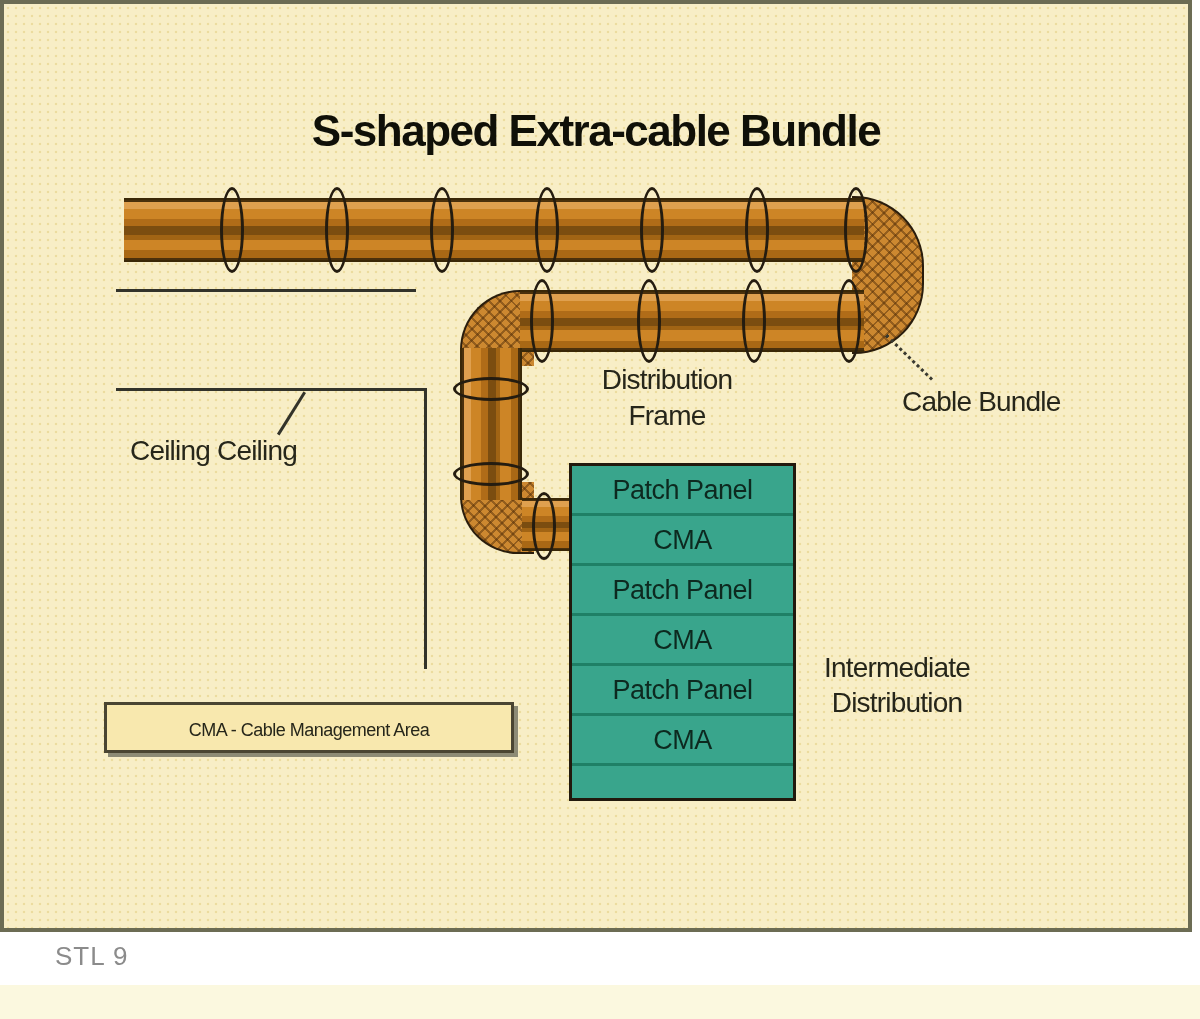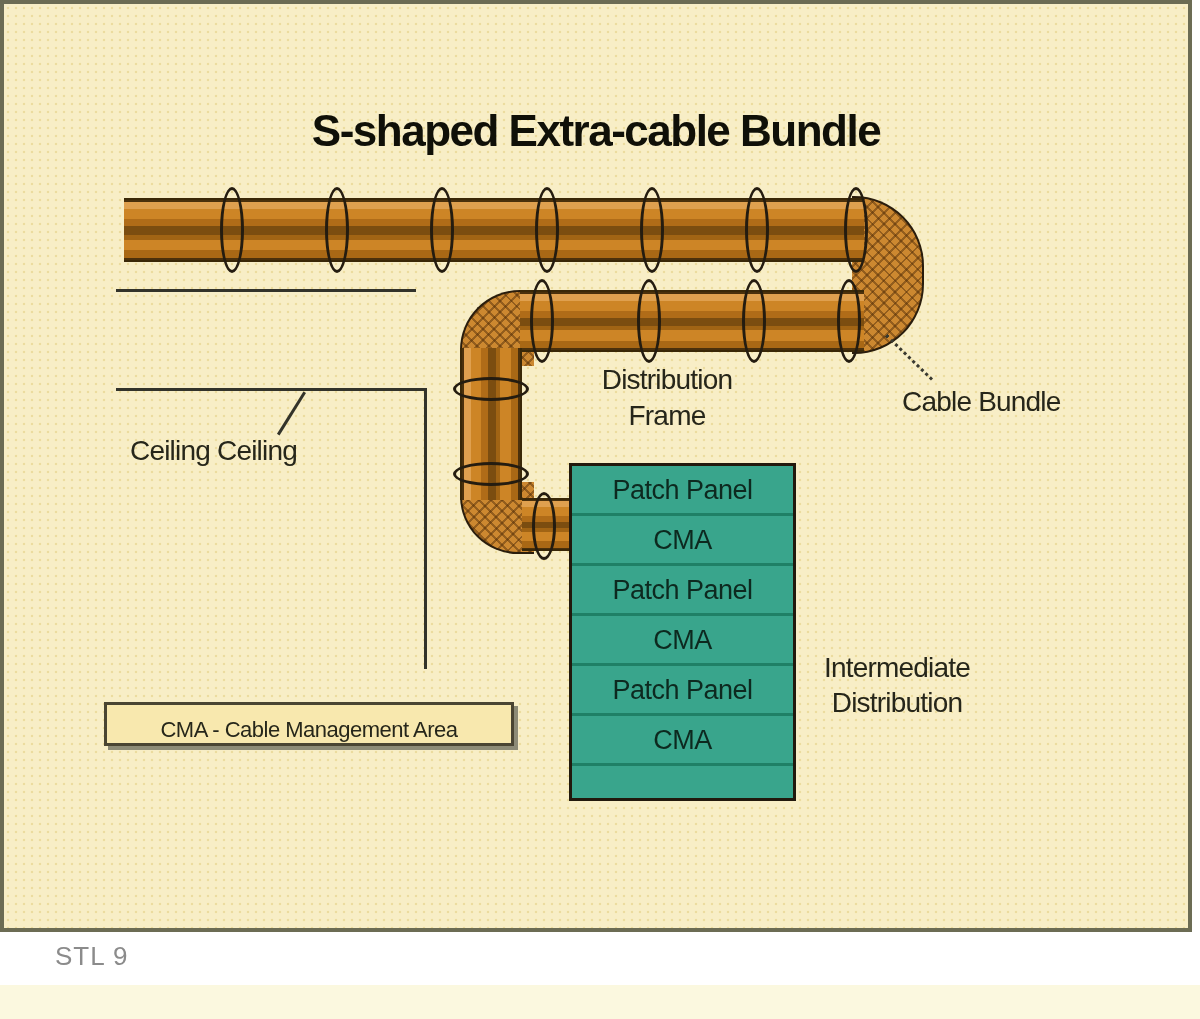--- a/index.html
+++ b/index.html
@@ -95,24 +95,24 @@
     position:absolute;left:565px;top:443px;width:227px;height:338px;box-sizing:border-box;
     border:3px solid #22190d;background:#39a58c;margin-top:16px;
   }
   .rack-row{
     height:50px;box-sizing:border-box;border-bottom:3px solid #1f8066;
     text-align:center;line-height:49px;font-size:27px;color:#0d291f;letter-spacing:-0.5px;
   }
 
   
   .legend{
-    position:absolute;left:100px;top:698px;width:410px;height:44px;box-sizing:border-box;
+    position:absolute;left:100px;top:698px;width:410px;height:51px;box-sizing:border-box;
     border:3px solid #4a4532;background:#f8e8ae;
     box-shadow:4px 4px 0 #8d8b76;
-    text-align:center;line-height:50px;font-size:22px;color:#26261a;letter-spacing:-0.5px;
+    text-align:center;line-height:50px;font-size:18px;color:#26261a;letter-spacing:-0.5px;
   }
 
   
   .strip-white{position:absolute;left:0;top:932px;width:1200px;height:53px;background:#ffffff;}
   .caption{
     position:absolute;left:55px;top:941px;font-size:26px;color:#8b8b8b;letter-spacing:1px;
   }
   .strip-cream{position:absolute;left:0;top:985px;width:1200px;height:34px;background:#fbf8df;}
 </style>
 </head>

